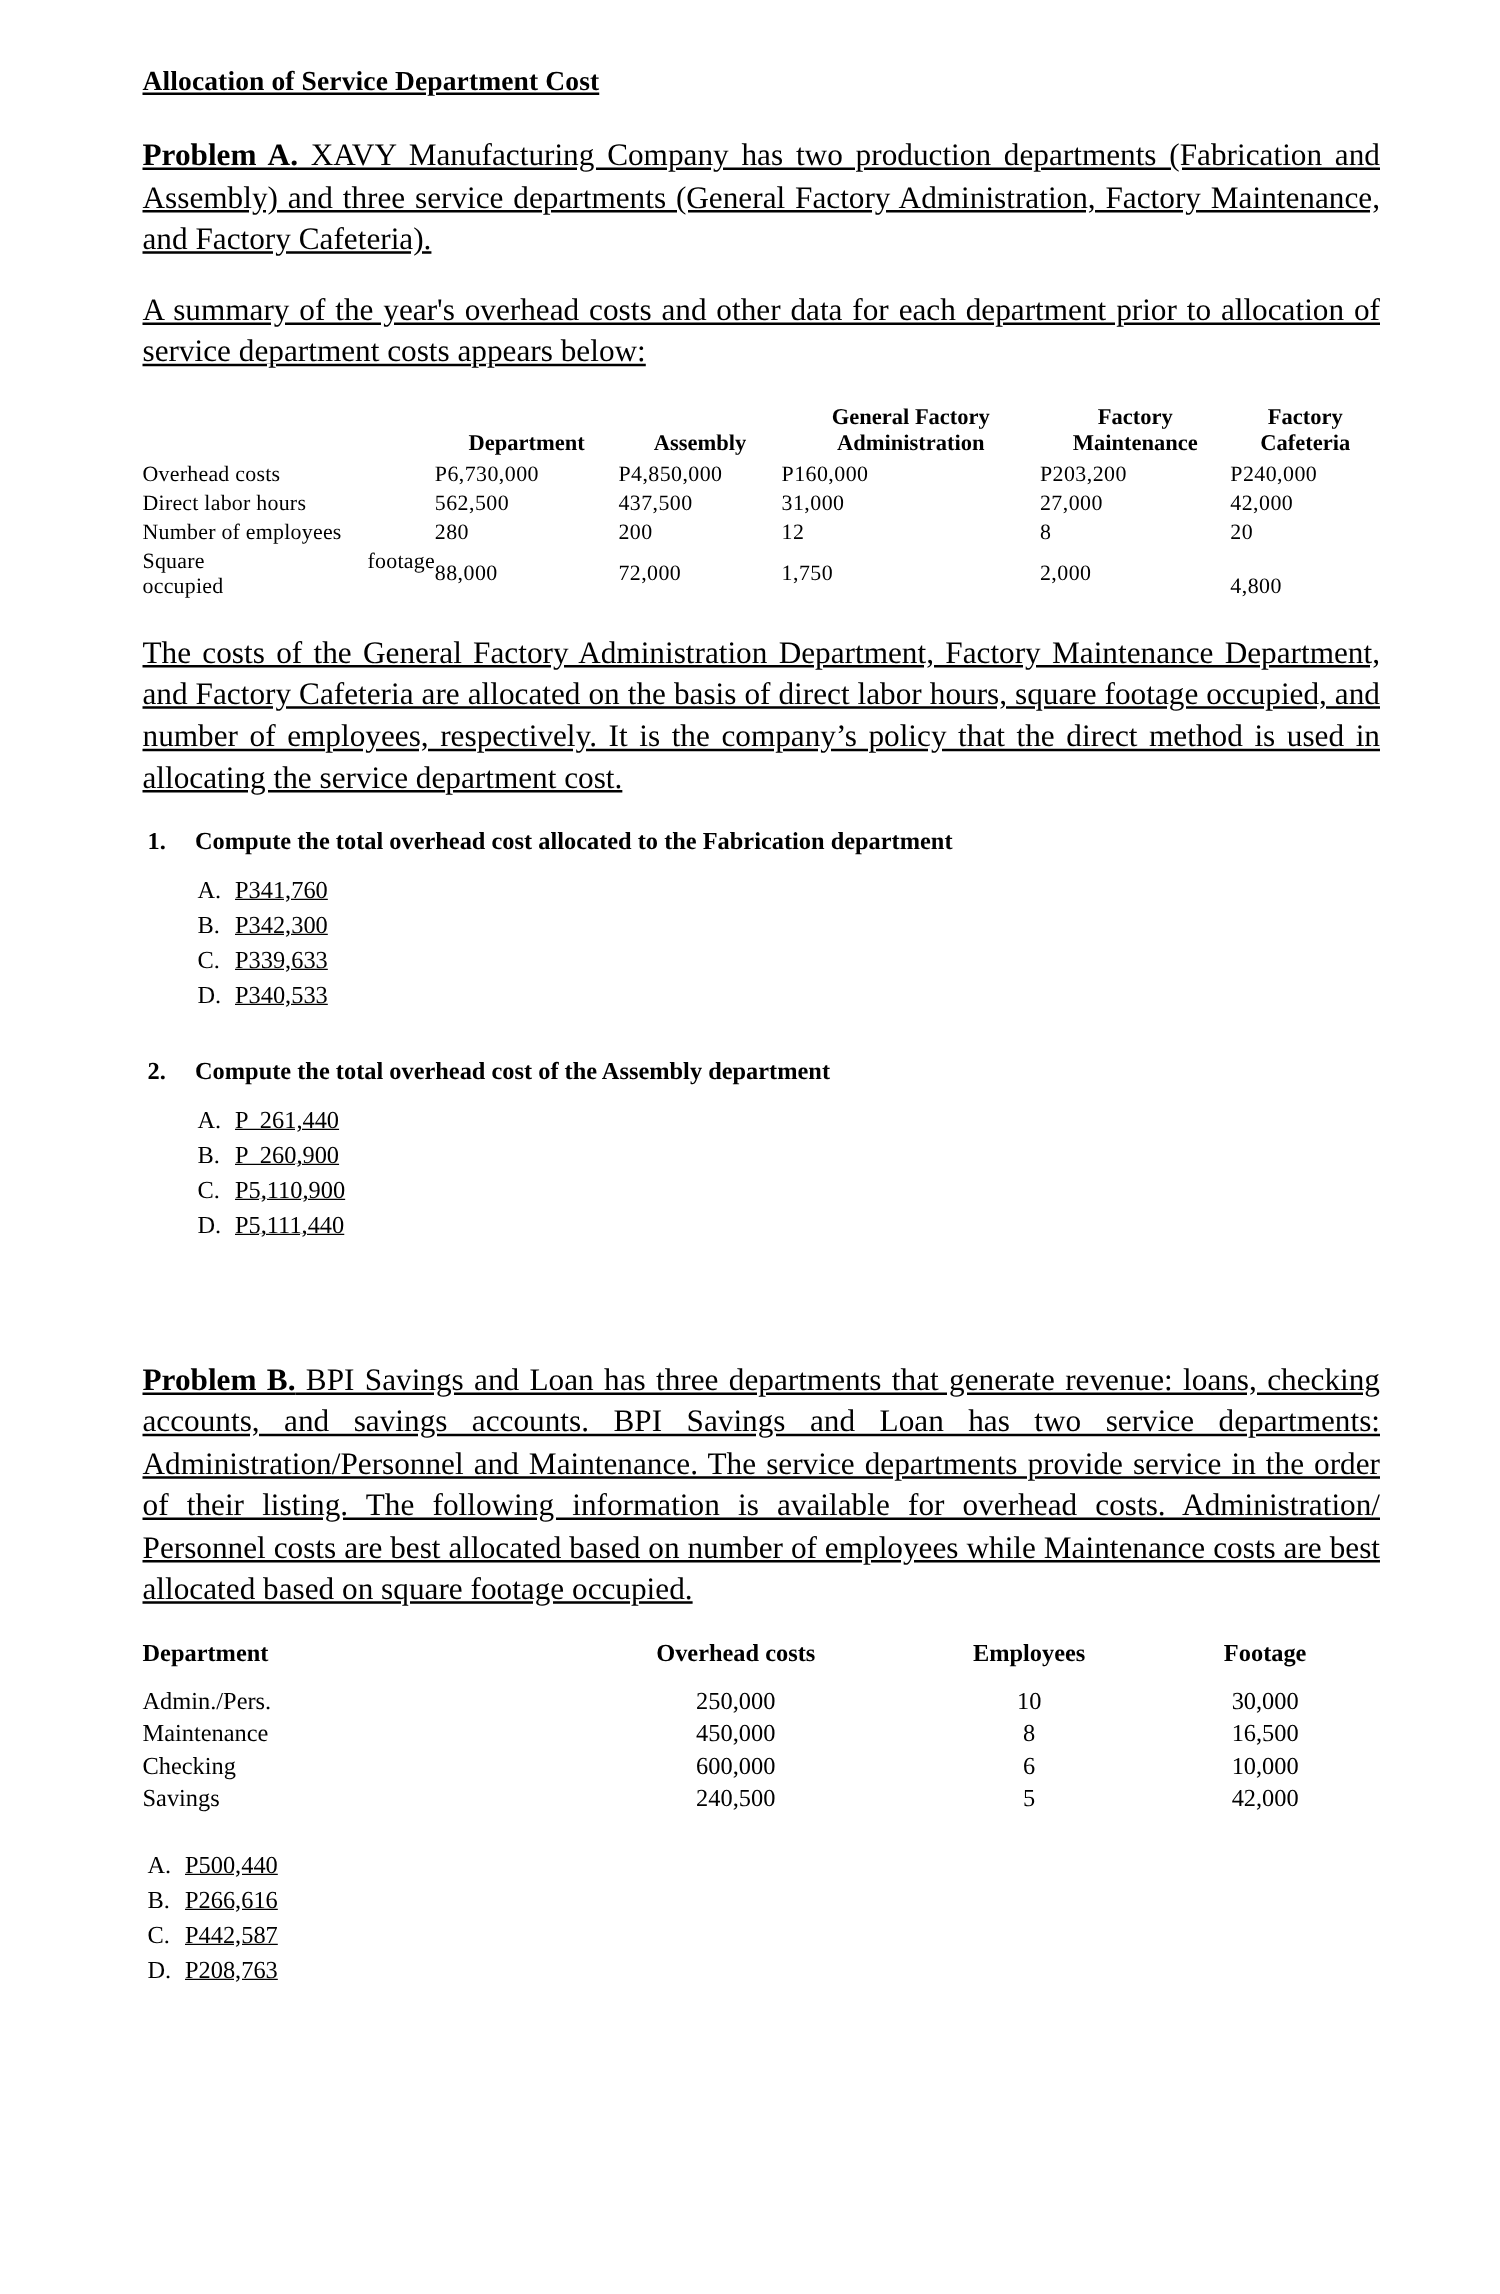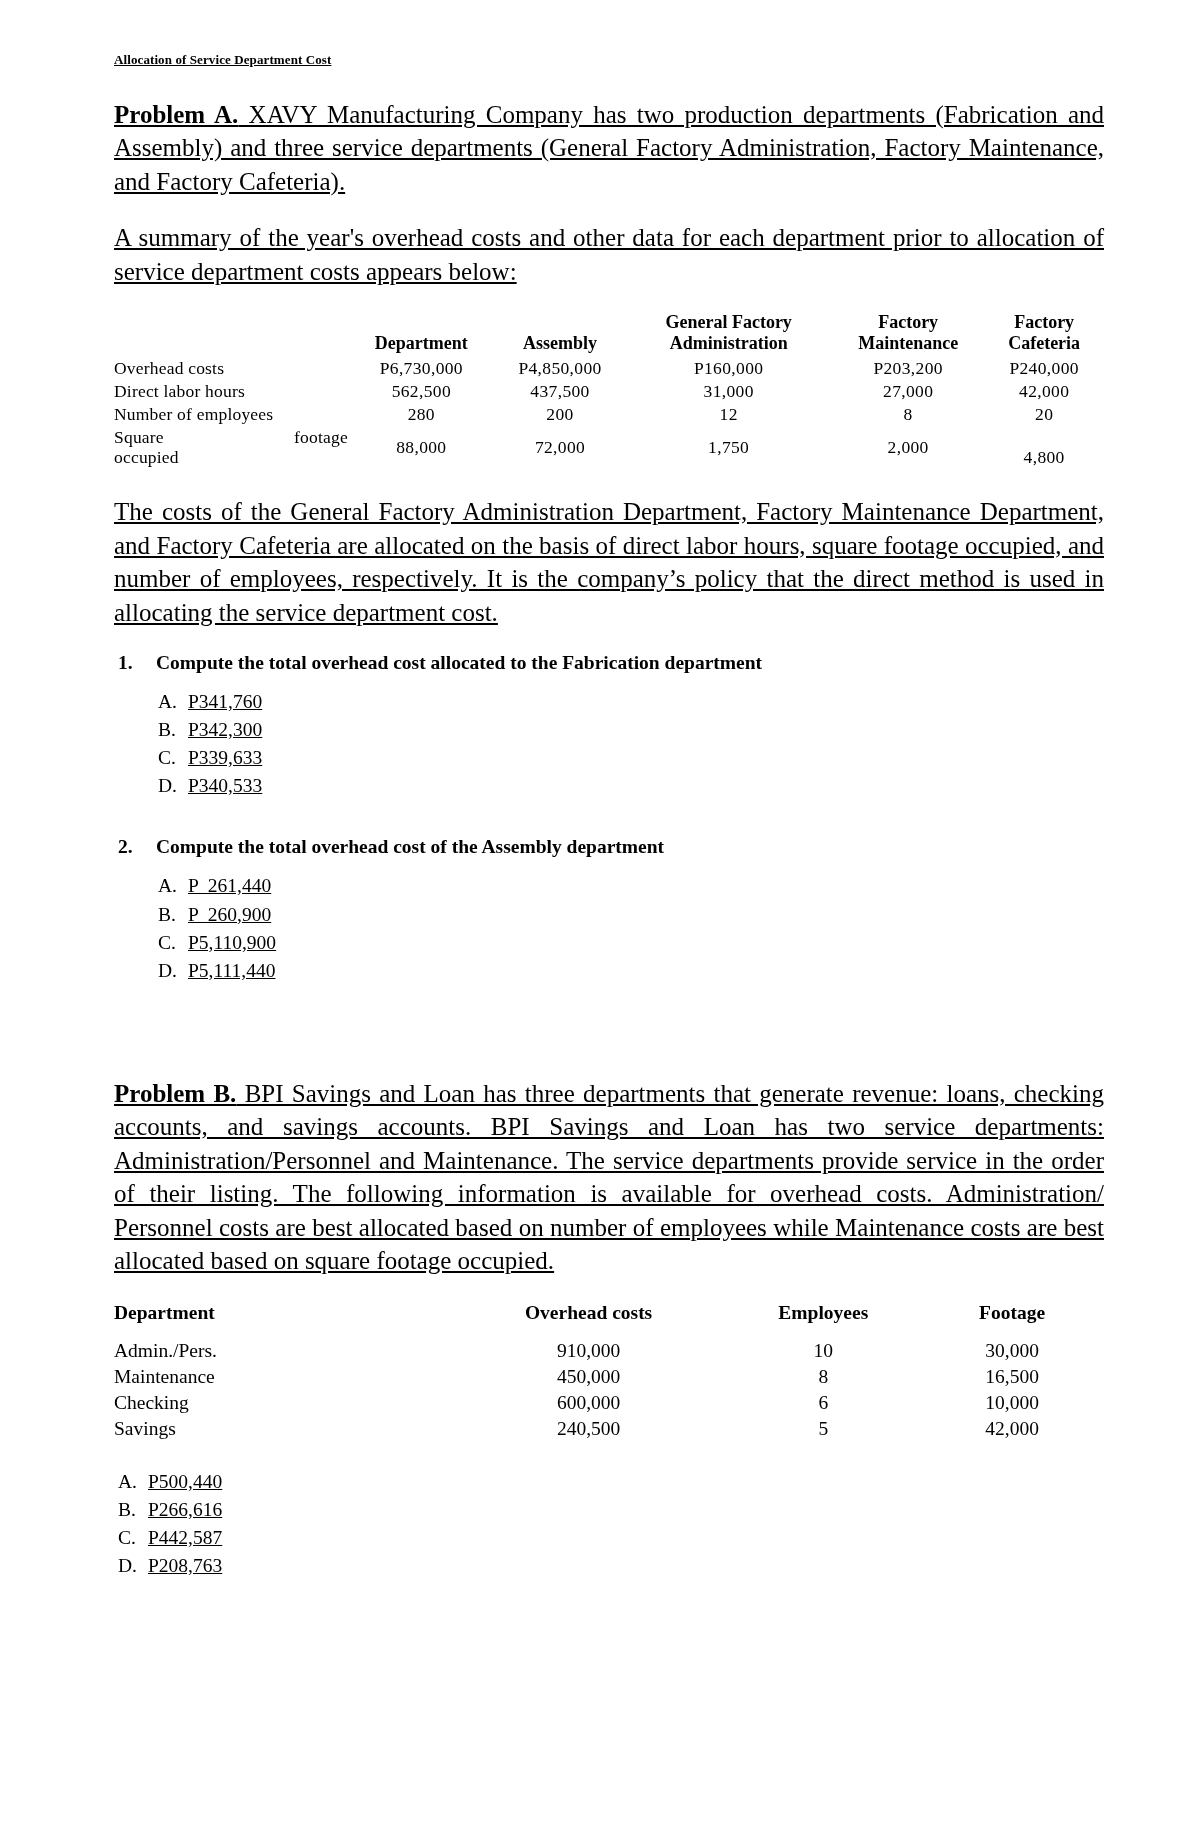--- a/index.html
+++ b/index.html
@@ -16,21 +16,21 @@
     -webkit-font-smoothing: antialiased;
   }
   .page {
     position: relative;
     width: 1200px;
     min-height: 1835px;
     box-sizing: border-box;
     padding: 52px 96px 40px 114px;
   }
   .doc-title {
-    font-size: 13px;
+    font-size: 22px;
     font-weight: bold;
     text-decoration: underline;
     letter-spacing: 0.1px;
     margin: 0 0 30px 0;
     line-height: 1.2;
   }
   p.para {
     font-size: 25px;
     line-height: 1.34;
     text-align: justify;
@@ -64,21 +64,21 @@
   table.data-a thead th.c-fab { width: 135px; }
   table.data-a thead th.c-asm { width: 120px; }
   table.data-a thead th.c-gfa { width: 190px; }
   table.data-a thead th.c-fm  { width: 140px; }
   table.data-a thead th.c-fc  { width: 110px; }
   table.data-a tbody td.rowlbl {
     text-align: left;
     letter-spacing: 0.2px;
   }
   table.data-a tbody td.num {
-    text-align: center;
+    text-align: left;
     font-variant-numeric: lining-nums;
     letter-spacing: 0.35px;
   }
   table.data-a tbody tr.sq td.rowlbl {
     line-height: 1.18;
   }
   .sq-label {
     display: block;
     width: 100%;
   }
@@ -289,21 +289,21 @@
       <tr>
         <th class="b-dep">Department</th>
         <th class="b-oh">Overhead costs</th>
         <th class="b-emp">Employees</th>
         <th class="b-ft">Footage</th>
       </tr>
     </thead>
     <tbody>
       <tr>
         <td class="b-dep">Admin./Pers.</td>
-        <td class="b-oh">910,000</td>
+        <td class="b-oh">250,000</td>
         <td class="b-emp">10</td>
         <td class="b-ft">30,000</td>
       </tr>
       <tr>
         <td class="b-dep">Maintenance</td>
         <td class="b-oh">450,000</td>
         <td class="b-emp">8</td>
         <td class="b-ft">16,500</td>
       </tr>
       <tr>

